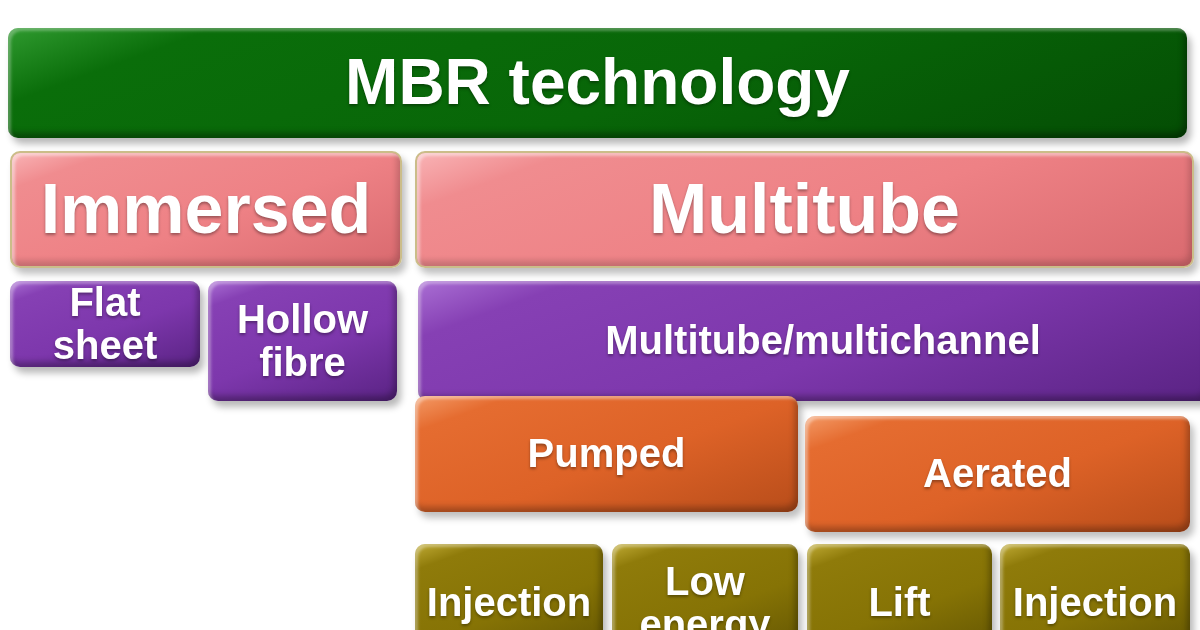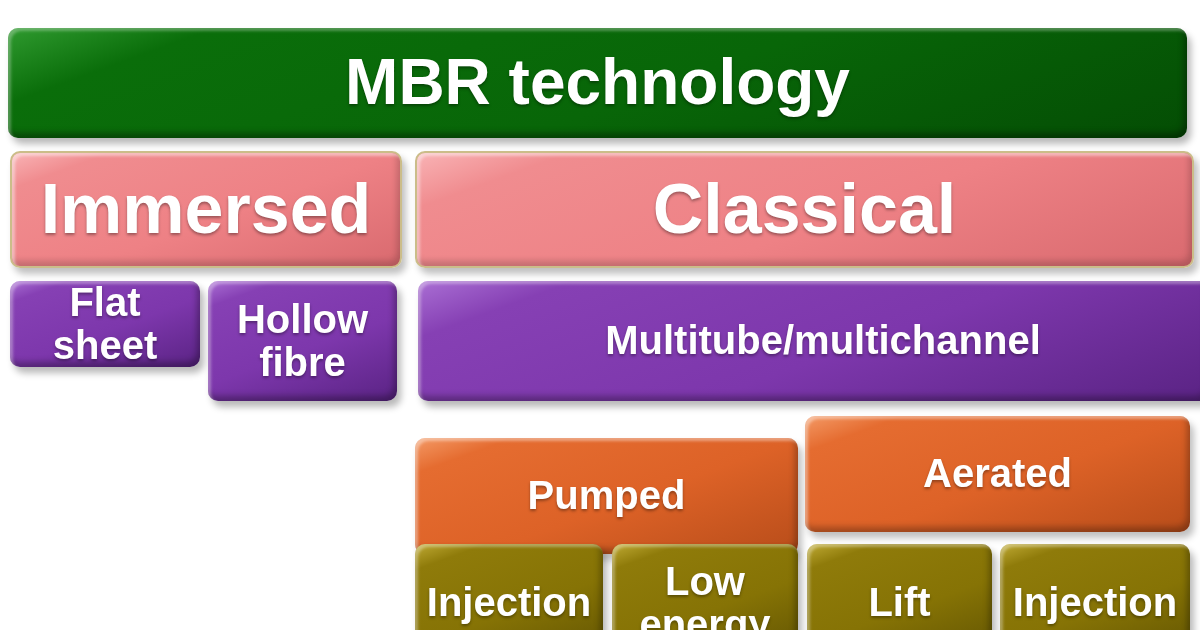--- a/index.html
+++ b/index.html
@@ -58,42 +58,42 @@
                4px 6px 7px rgba(0,0,0,0.28);
   }
 
   
   #mbr       {left:8px;   top:4px;   width:1179px; height:110px; font-size:64px;}
   #immersed  {left:10px;  top:127px; width:388px;  height:113px; font-size:70px;}
   #sidestream{left:415px; top:127px; width:775px;  height:113px; font-size:70px;}
   #flatsheet {left:10px;  top:257px; width:190px;  height:86px; font-size:40px;}
   #hollow    {left:208px; top:257px; width:189px;  height:120px; font-size:40px;}
   #multitube {left:418px; top:257px; width:772px;  height:120px; font-size:40px;padding-left:19px;}
-  #pumped    {left:415px; top:414px; width:383px;  height:116px; font-size:40px;}
+  #pumped    {left:415px; top:372px; width:383px;  height:116px; font-size:40px;}
   #aerated   {left:805px; top:392px; width:385px;  height:116px; font-size:40px;align-items:center;}
   #classical {left:415px; top:520px; width:188px;  height:118px; font-size:40px;}
   #lowenergy {left:612px; top:520px; width:186px;  height:118px; font-size:40px;}
   #lift      {left:807px; top:520px; width:185px;  height:118px; font-size:40px;}
   #injection {left:1000px;top:520px; width:190px;  height:118px; font-size:40px;}
 </style>
 </head>
 <body>
 
 <div class="canvas">
 
   <div id="mbr" class="box green">
     <span>MBR technology</span>
   </div>
 
   <div id="immersed" class="box pink">
     <span>Immersed</span>
   </div>
 
   <div id="sidestream" class="box pink">
-    <span>Classical</span>
+    <span>Multitube</span>
   </div>
 
   <div id="flatsheet" class="box purple">
     <span>Flat
 sheet</span>
   </div>
 
   <div id="hollow" class="box purple">
     <span>Hollow
 fibre</span>

